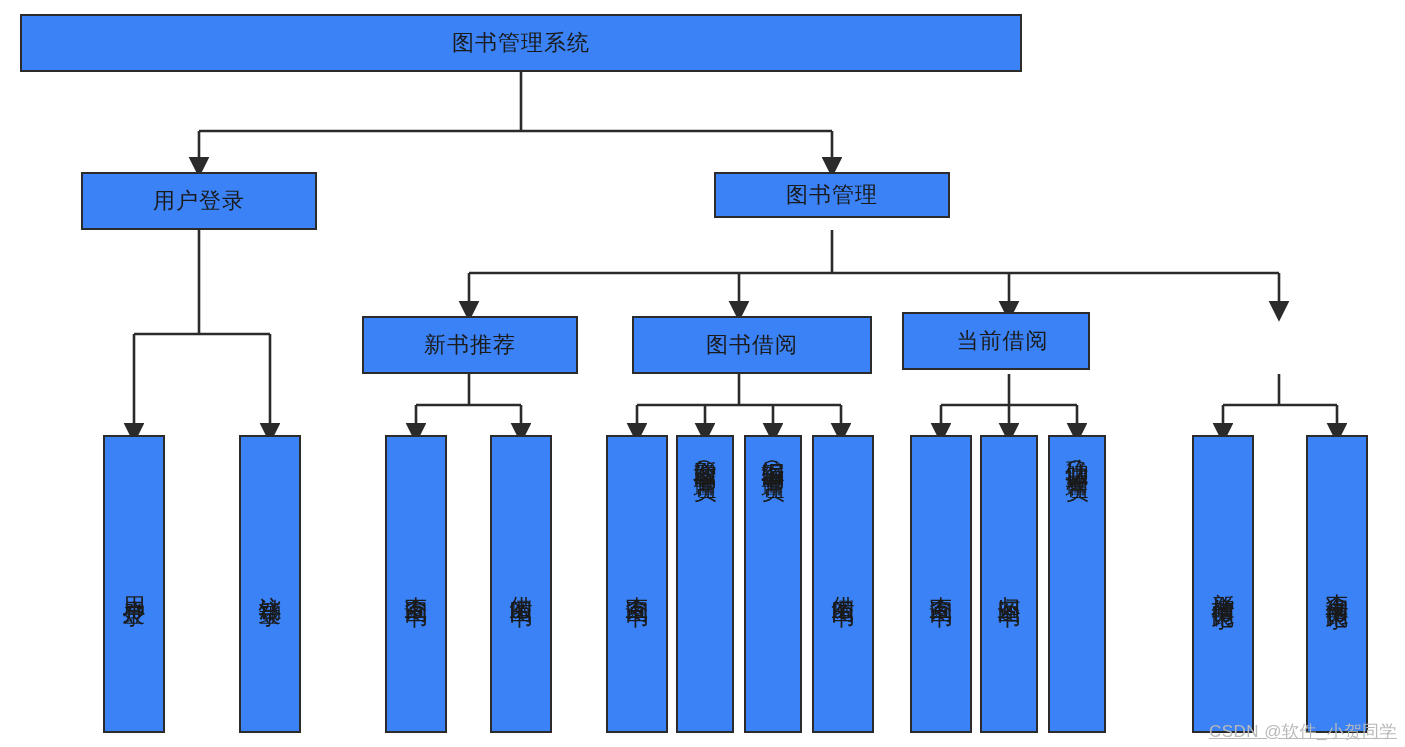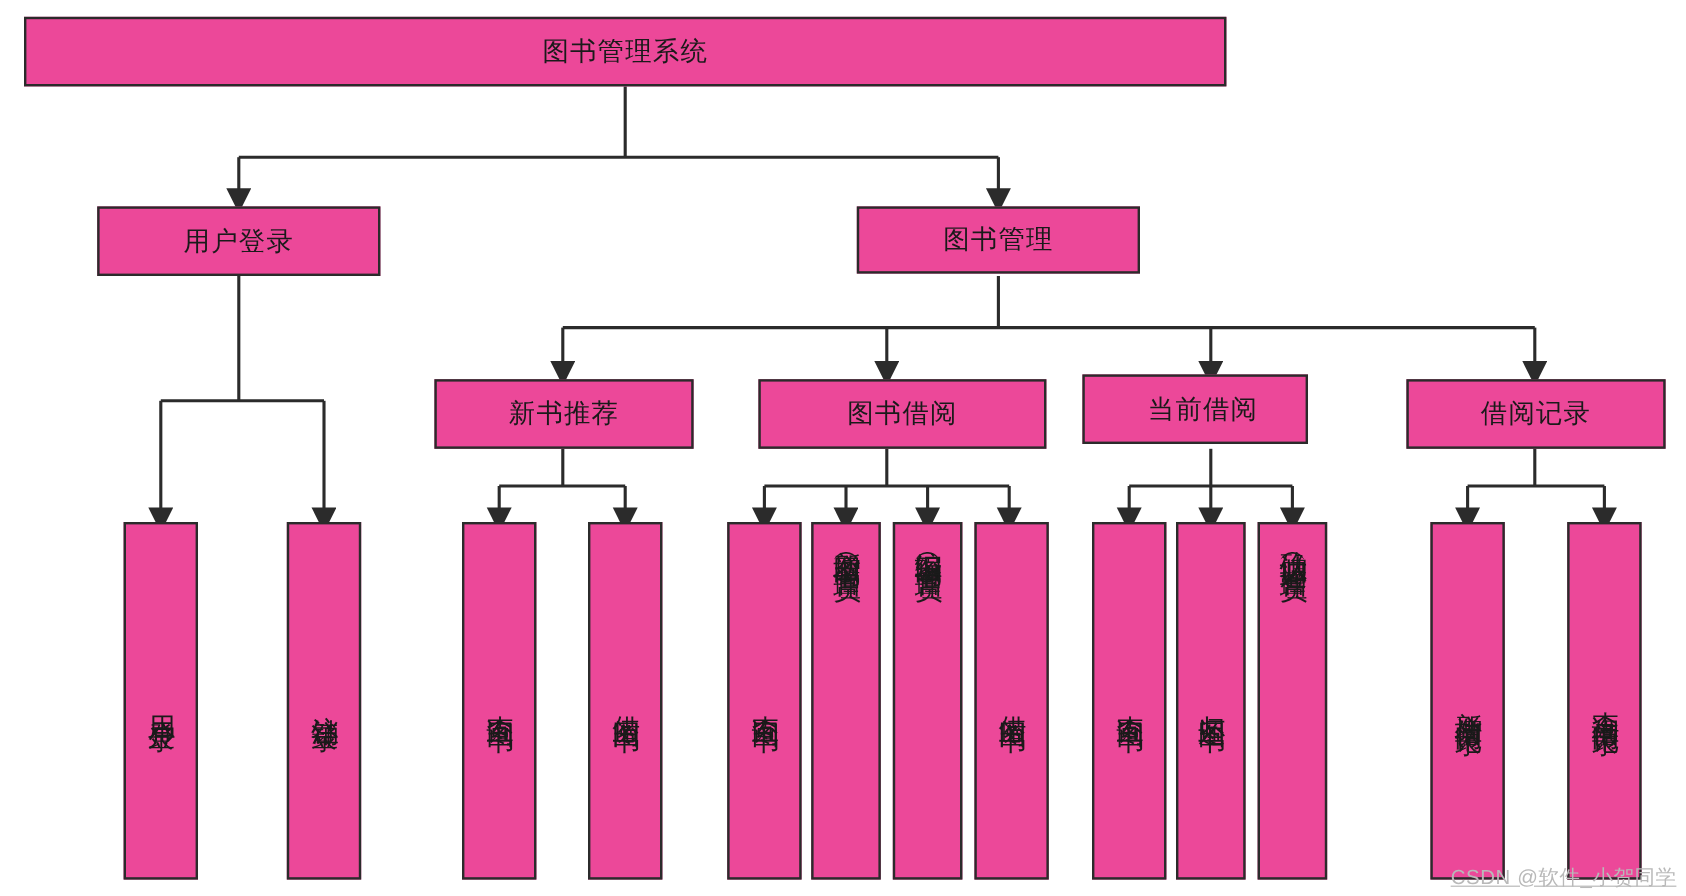--- a/index.html
+++ b/index.html
@@ -22,28 +22,27 @@
     position: absolute;
     left: 0;
     top: 0;
     width: 1405px;
     height: 747px;
     pointer-events: none;
   }
   .node {
     position: absolute;
     box-sizing: border-box;
-    background: #ec4899;
+    background: #3b82f6;
     border: 2px solid #2b2b2b;
     display: flex;
     align-items: center;
     justify-content: center;
     color: #1a1a1a;
     z-index: 2;
-    font-family: Liberation Serif, serif;
   }
   .node-h {
     font-size: 22px;
     letter-spacing: 1px;
     line-height: 1.2;
     white-space: nowrap;
   }
   .node-v {
     writing-mode: vertical-rl;
     text-orientation: upright;
@@ -122,26 +121,25 @@
       <path d="M1279,374 L1279,405"></path>
       <path d="M1223,405 L1337,405"></path>
       <path d="M1223,405 L1223,426" marker-end="url(#arrow)"></path>
       <path d="M1337,405 L1337,426" marker-end="url(#arrow)"></path>
     </g>
   </svg>
 
   <div class="node node-h" style="left:20px; top:14px; width:1002px; height:58px;">图书管理系统</div>
 
   <div class="node node-h" style="left:81px; top:172px; width:236px; height:58px;">用户登录</div>
-  <div class="node node-h" style="left:714px; top:172px; width:236px; height:56px;">图书管理</div>
+  <div class="node node-h" style="left:714px; top:172px; width:236px; height:46px;">图书管理</div>
 
   <div class="node node-h" style="left:362px; top:316px; width:216px; height:58px;">新书推荐</div>
   <div class="node node-h" style="left:632px; top:316px; width:240px; height:58px;">图书借阅</div>
   <div class="node node-h" style="left:902px; top:312px; width:188px; height:58px;padding-left:13px;">当前借阅</div>
-  <div class="node node-h" style="left:1172px; top:316px; width:216px; height:58px;">借阅记录</div>
 
   <div class="node node-v center-v" style="left:103px; top:435px; width:62px; height:298px;">用户登录</div>
   <div class="node node-v center-v" style="left:239px; top:435px; width:62px; height:298px;">注销登录</div>
 
   <div class="node node-v center-v" style="left:385px; top:435px; width:62px; height:298px;">查询图书</div>
   <div class="node node-v center-v" style="left:490px; top:435px; width:62px; height:298px;">借阅图书</div>
 
   <div class="node node-v center-v" style="left:606px; top:435px; width:62px; height:298px;">查询图书</div>
   <div class="node node-v" style="left:676px; top:435px; width:58px; height:298px;">新增图书（管理员）</div>
   <div class="node node-v" style="left:744px; top:435px; width:58px; height:298px;">编辑图书（管理员）</div>

